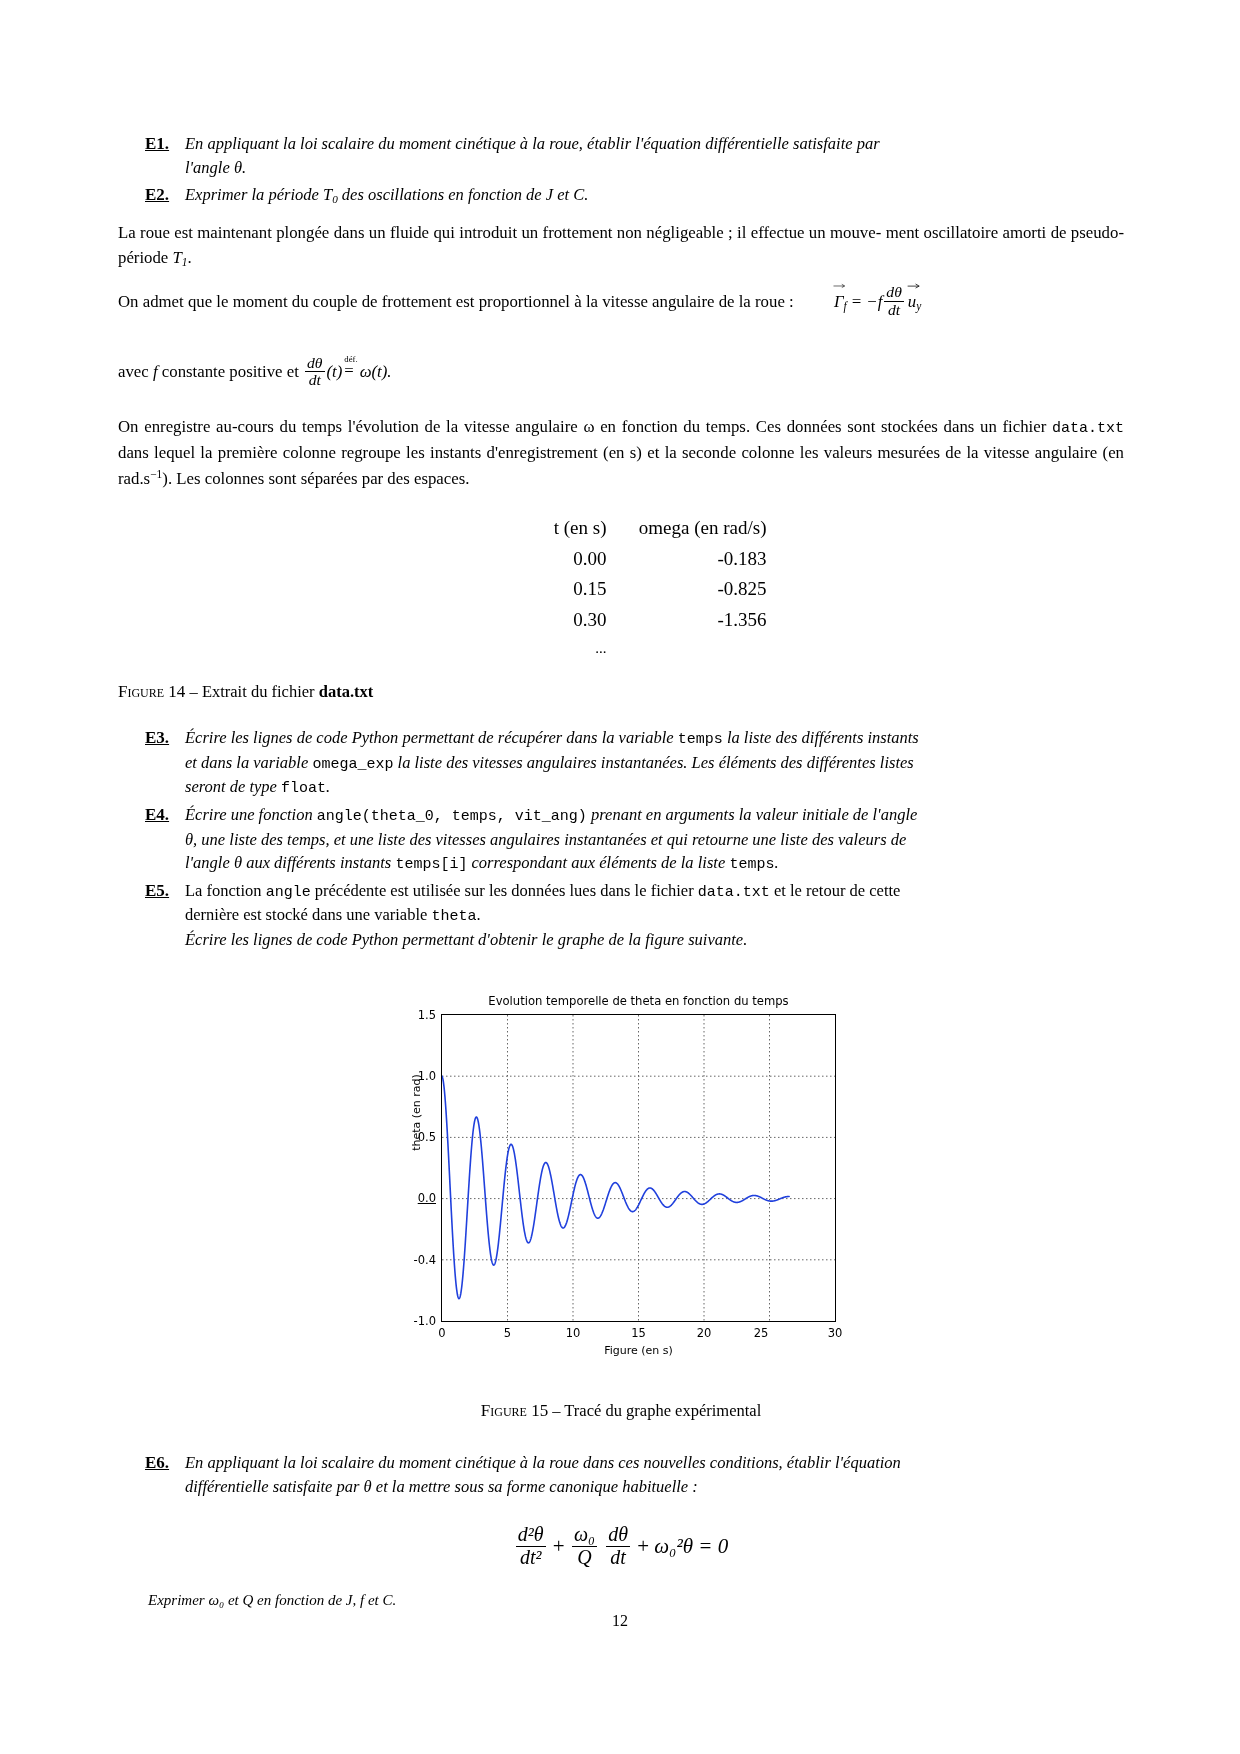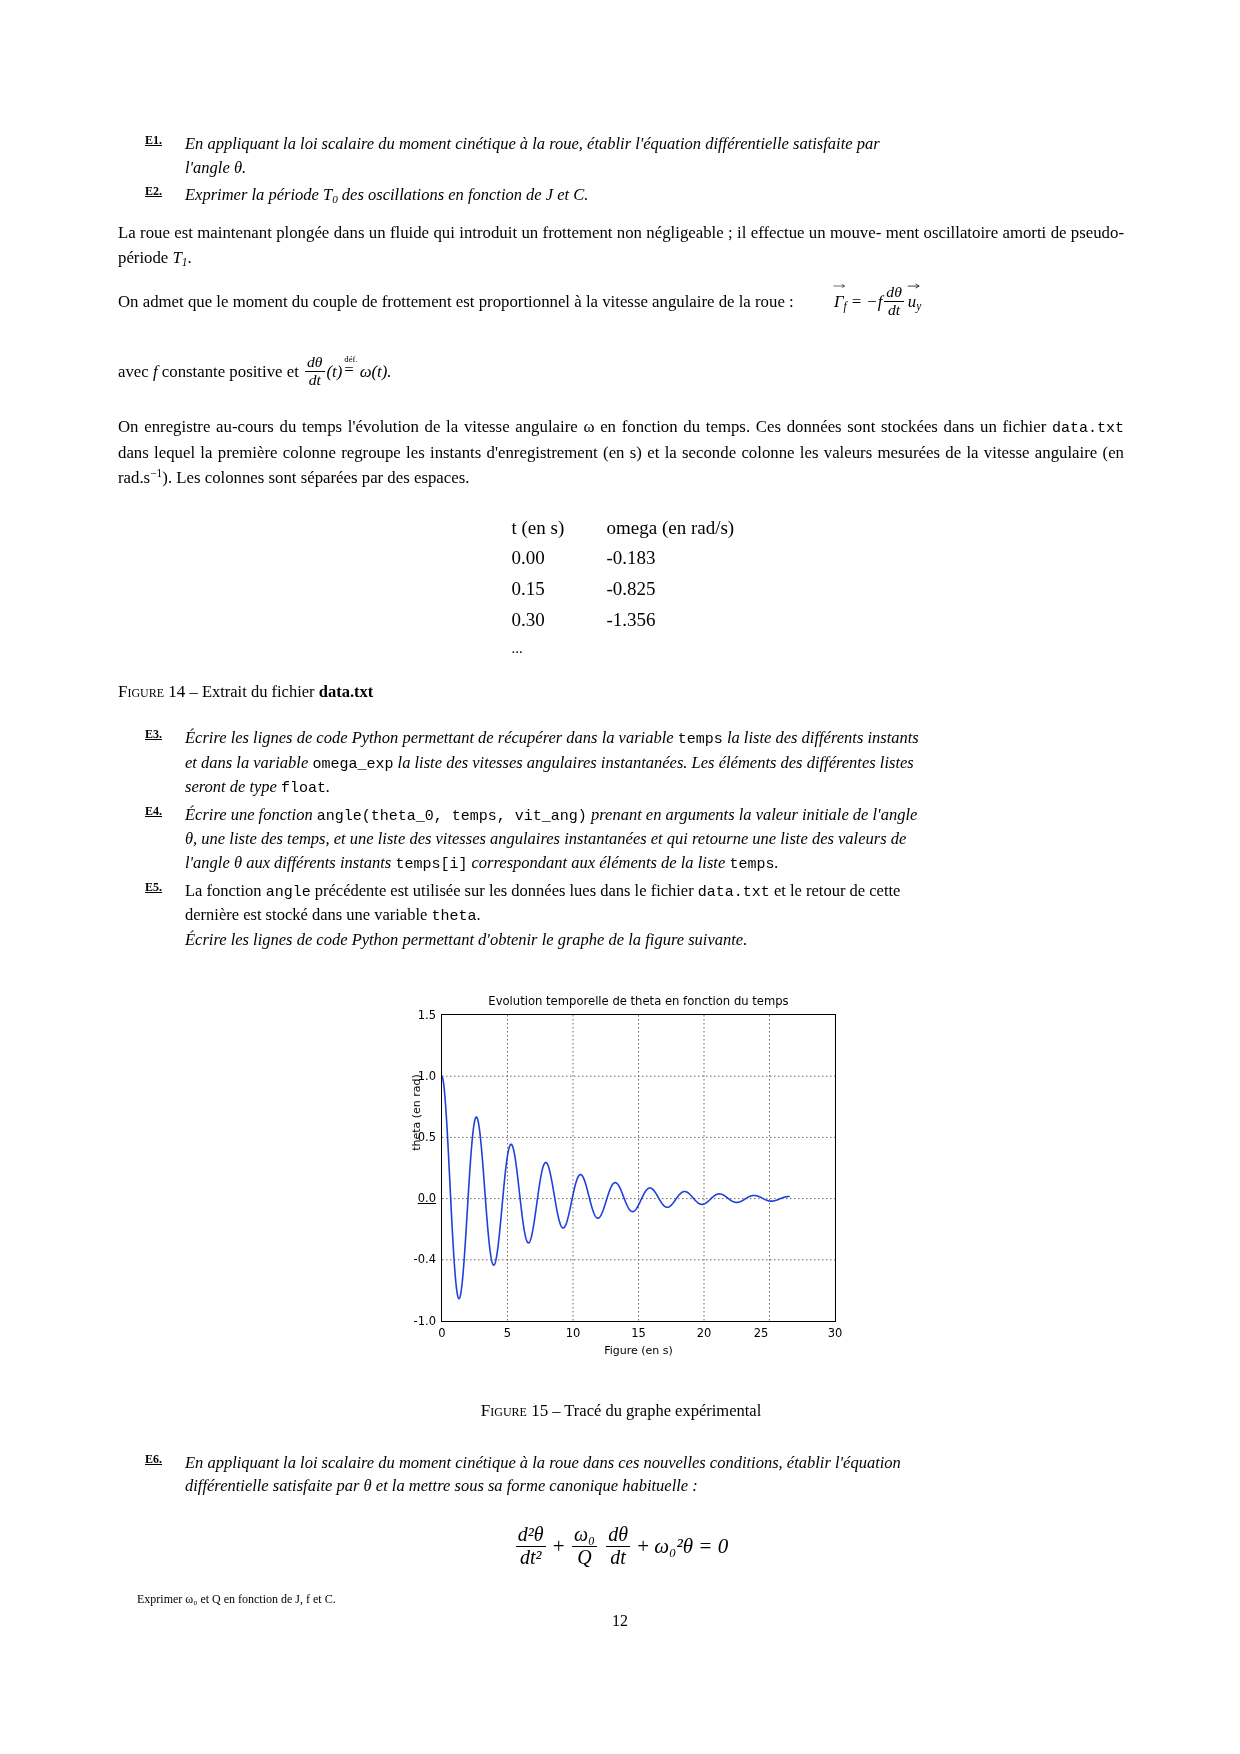--- a/index.html
+++ b/index.html
@@ -38,21 +38,21 @@
     font-size: 16.5px;
     line-height: 1.44;
   }
   .qitem .qtag {
     font-style: normal;
     font-weight: bold;
     text-decoration: underline;
     flex: 0 0 auto;
     width: 40px;
     margin-left: 27px;
-    font-size: 12px;
+    font-size: 17px;
   }
   .qitem .qbody {
     flex: 1 1 auto;
     text-align: justify;
   }
   .qitem.narrow .qbody { width: 925px; }
 
   .mono {
     font-family: "Liberation Mono", "DejaVu Sans Mono", monospace;
     font-style: normal;
@@ -101,21 +101,21 @@
   .defeq .dtop { display: block; font-size: 0.52em; font-style: normal; }
   .defeq .dbot { display: block; }
 
   
   .datablock {
     margin: 22px 0 0 0;
     text-align: center;
   }
   .datatable {
     display: inline-block;
-    text-align: left;
+    text-align: right;
     font-size: 19px;
     line-height: 1.62;
     font-family: "Liberation Serif", serif;
     margin-left: 36px;
   }
   .datatable .row { display: flex; }
   .datatable .c1 { width: 95px; }
   .datatable .c2 { width: 160px; }
   .datatable .hdr .c1 { width: 95px; }
 
@@ -205,22 +205,23 @@
   }
 
   
   .bigeq {
     text-align: center;
     font-size: 21px;
     margin-top: 26px;
     font-style: italic;
   }
   .closing {
-    font-size: 12px;
-    margin: 24px 0 0 19px;
+    font-style: italic;
+    font-size: 15px;
+    margin: 24px 0 0 30px;
   }
 
   .pagenum {
     position: absolute;
     left: 0;
     top: 1612px;
     width: 1240px;
     text-align: center;
     font-size: 16px;
   }

